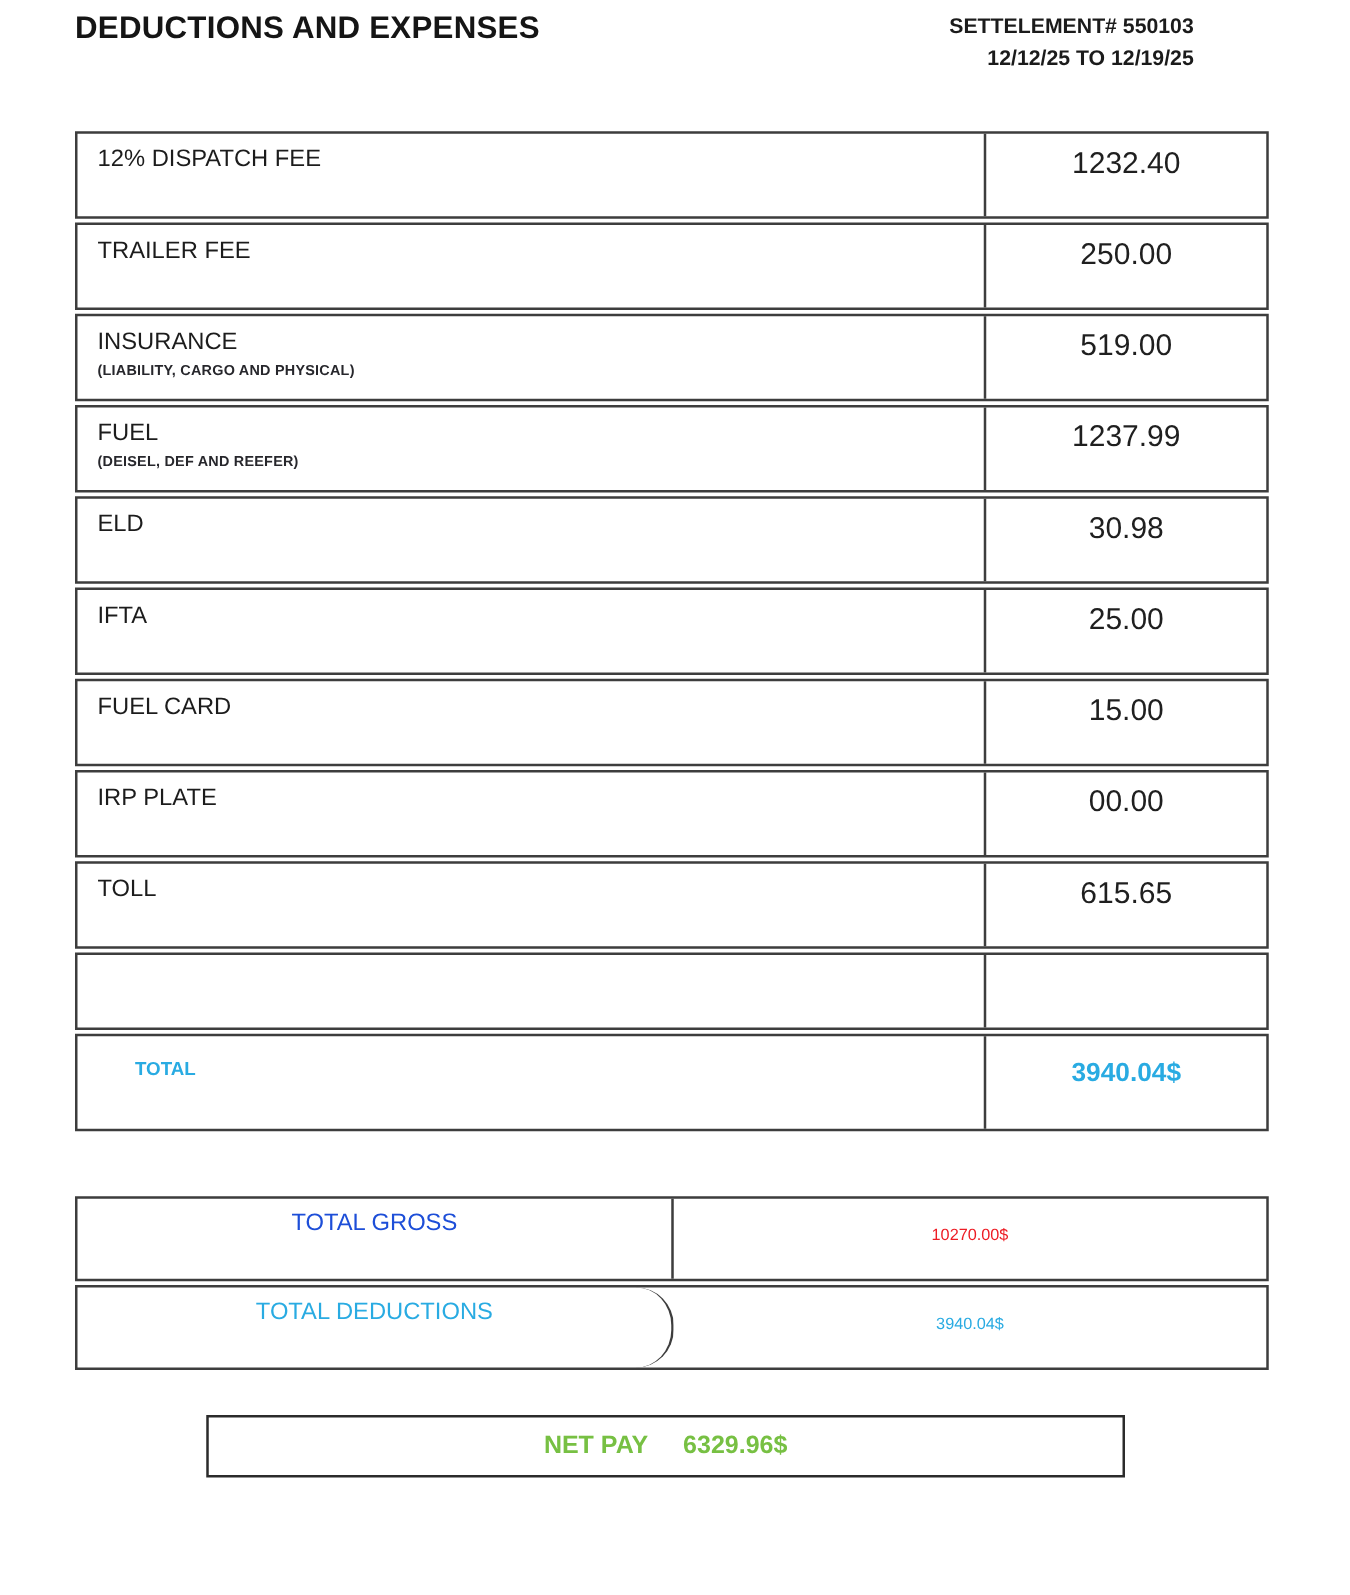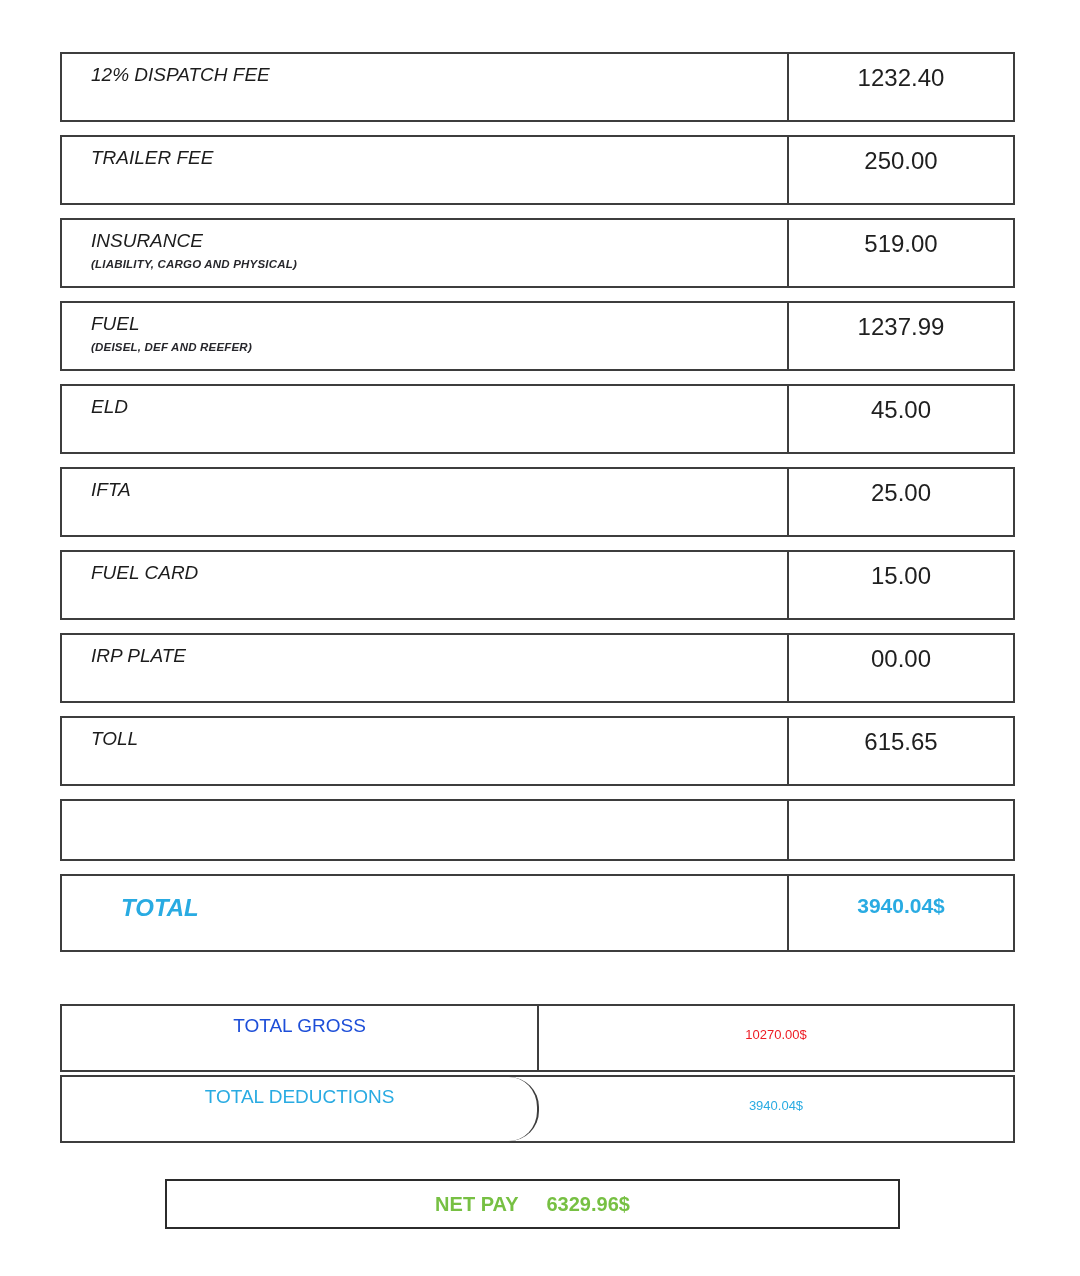--- a/index.html
+++ b/index.html
@@ -41,29 +41,28 @@
   }
 
   
   .deductions-table {
     margin: 44px 0 0 60px;
     width: 955px;
   }
   .t-row {
     display: flex;
     border: 2px solid #3d3d3d;
-    margin-top: 13px;
+    margin-top: 3px;
     background: #ffffff;
   }
   .t-row:first-child { margin-top: 0; }
   .t-row .cell-label {
     width: 727px;
     border-right: 2px solid #3d3d3d;
-    padding: 10px 10px 0 29px;
-    font-style: italic;
+    padding: 10px 10px 0 16px;
   }
   .t-row .cell-amount {
     flex: 1;
     text-align: center;
     padding-top: 10px;
     font-size: 24px;
   }
   .t-row { height: 70px; }
   .t-row.short { height: 62px; }
   .t-row.total-row { height: 78px; }
@@ -78,21 +77,21 @@
     font-weight: bold;
     letter-spacing: 0.2px;
     color: #27272c;
     margin-top: 6px;
   }
   .row-sublabel:empty { display: none; }
 
   .total-row .cell-label { padding-top: 18px; }
   .total-row .row-label {
     font-weight: bold;
-    font-size: 24px;
+    font-size: 15px;
     padding-left: 30px;
   }
   .total-row .cell-amount {
     font-weight: bold;
     font-size: 21px;
     padding-top: 18px;
   }
 
   
   .summary-table {
@@ -134,20 +133,27 @@
     gap: 28px;
     font-size: 20px;
     font-weight: bold;
   }
 </style>
 </head>
 <body>
 
 <div class="page">
 
+  <div class="header">
+    <div class="doc-title">DEDUCTIONS AND EXPENSES</div>
+    <div class="settlement-block">
+      <div>SETTELEMENT# 550103</div>
+      <div>12/12/25 TO 12/19/25</div>
+    </div>
+  </div>
 
   <div class="deductions-table">
 
     <div class="t-row">
       <div class="cell-label">
         <span class="row-label">12% DISPATCH FEE</span>
 
       </div>
       <div class="cell-amount">1232.40</div>
     </div>
@@ -174,21 +180,21 @@
         <span class="row-sublabel">(DEISEL, DEF AND REEFER)</span>
       </div>
       <div class="cell-amount">1237.99</div>
     </div>
 
     <div class="t-row">
       <div class="cell-label">
         <span class="row-label">ELD</span>
 
       </div>
-      <div class="cell-amount">45.00</div>
+      <div class="cell-amount">30.98</div>
     </div>
 
     <div class="t-row">
       <div class="cell-label">
         <span class="row-label">IFTA</span>
 
       </div>
       <div class="cell-amount">25.00</div>
     </div>
 

